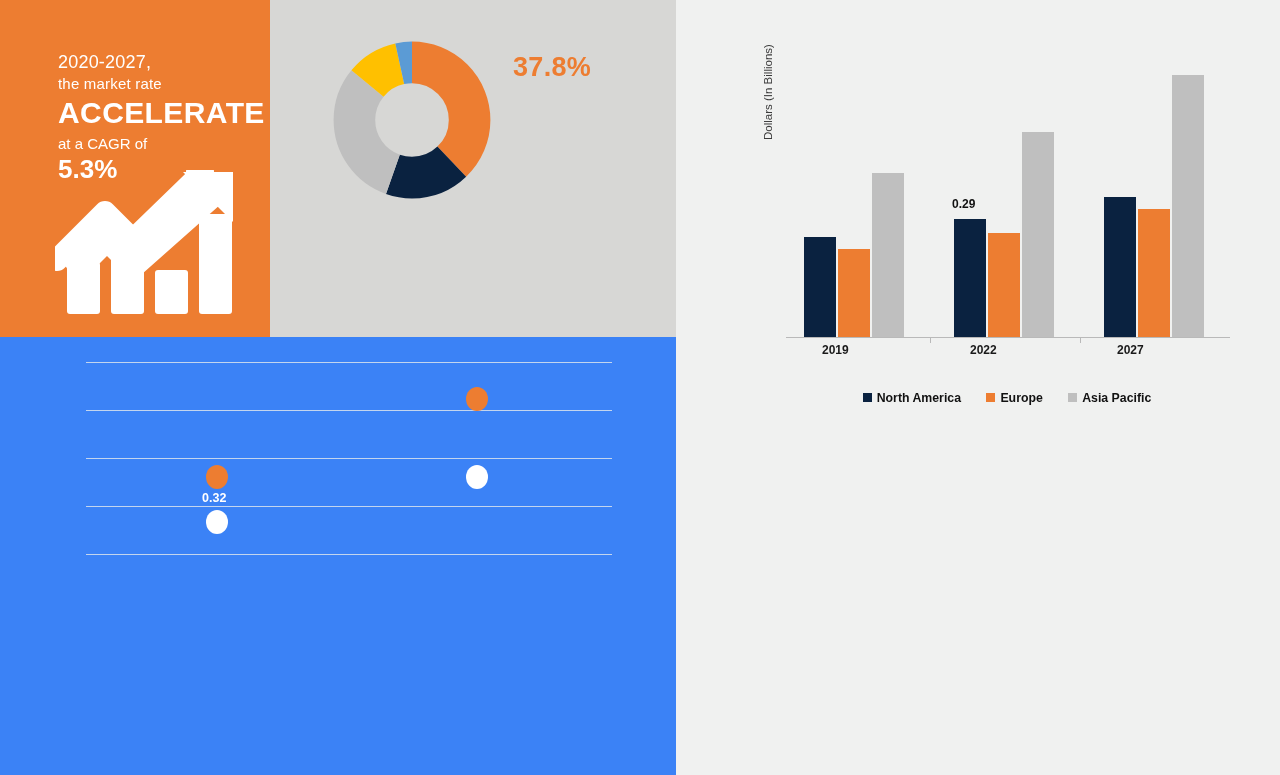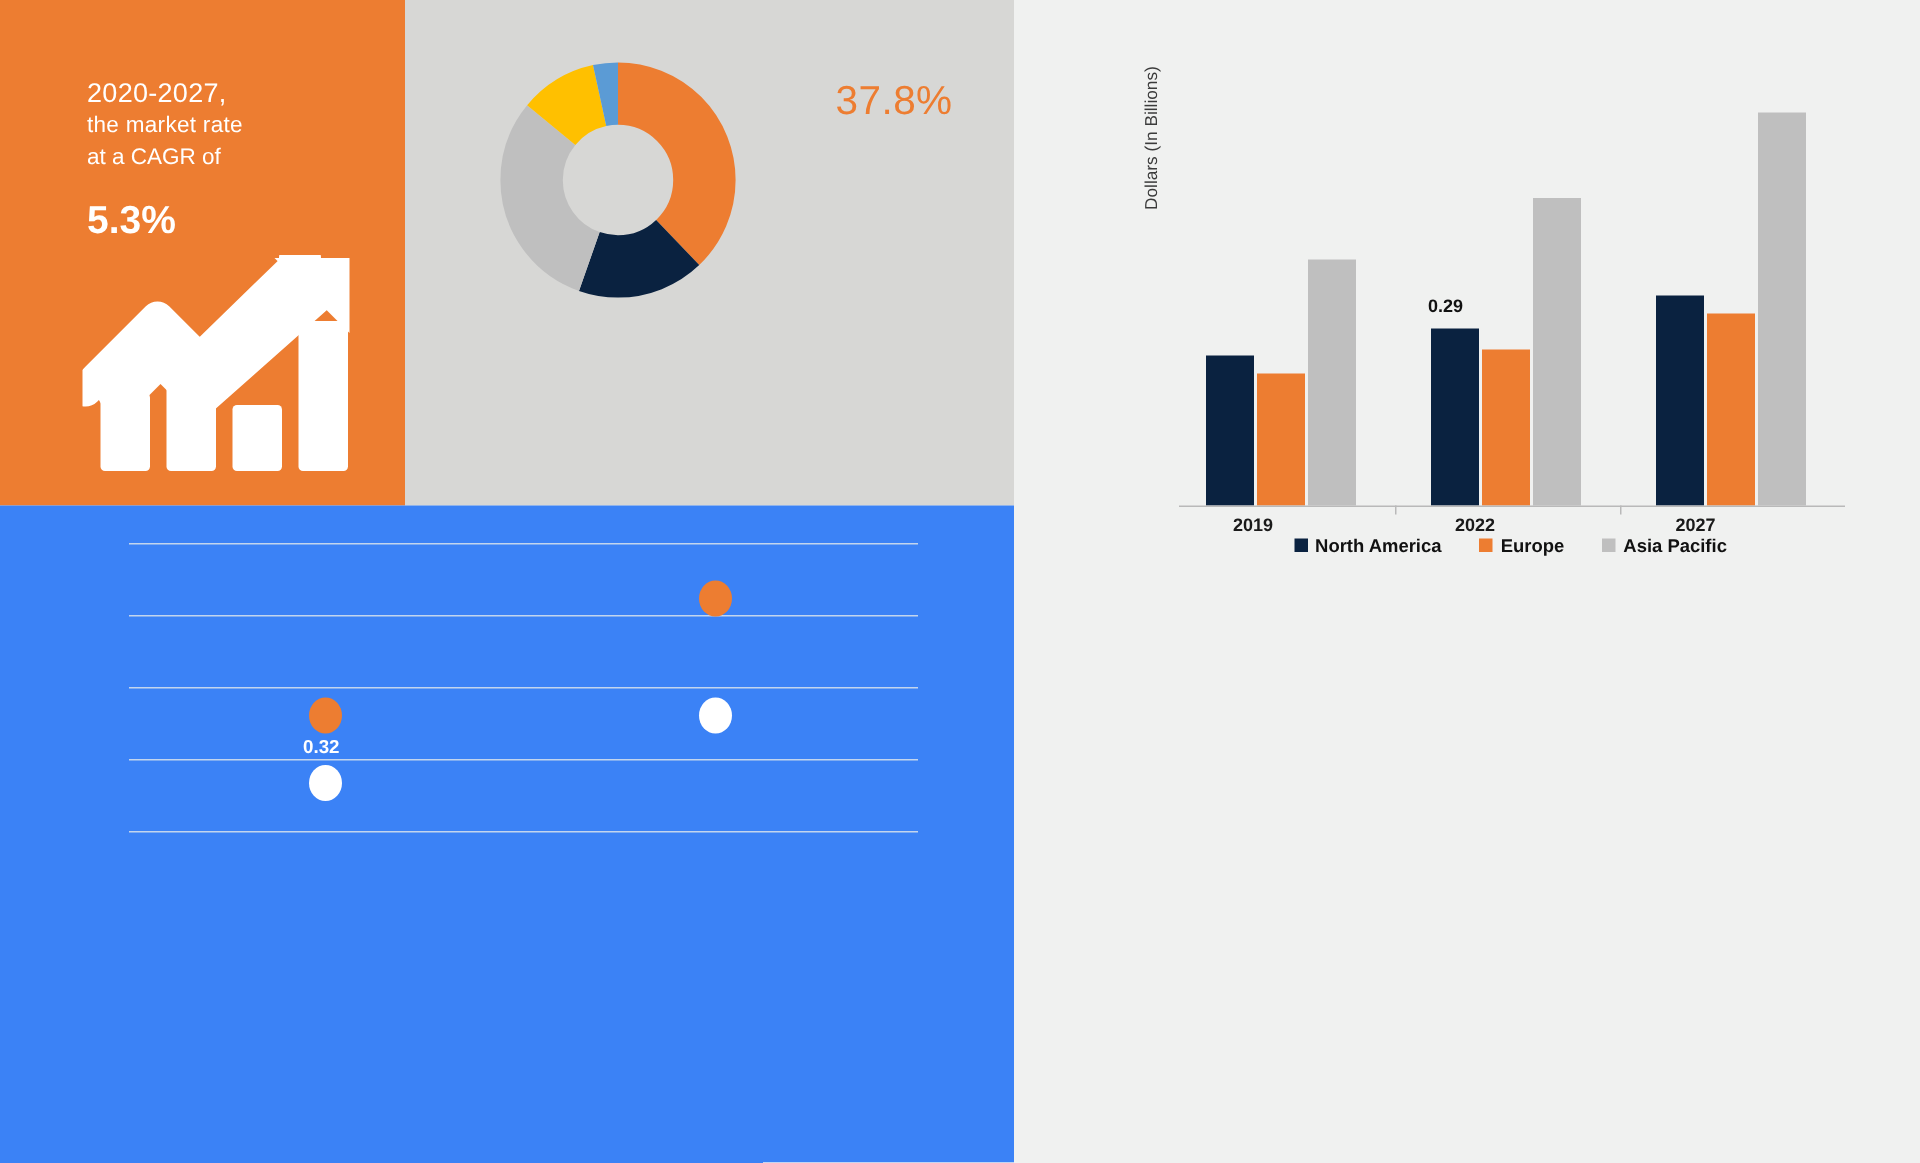--- a/index.html
+++ b/index.html
@@ -14,32 +14,32 @@
   
   .panel-orange{
     position:absolute;left:0;top:0;width:270px;height:337px;
     background:#ED7D31;
   }
   .accel-text{position:absolute;left:58px;top:52px;color:#ffffff;line-height:1.22;}
   .accel-l1{font-size:18px;letter-spacing:.2px;}
   .accel-l2{font-size:15px;letter-spacing:.2px;margin-top:1px;}
   .accel-big{font-size:30px;font-weight:bold;letter-spacing:.4px;margin-top:2px;}
   .accel-l4{font-size:15px;margin-top:3px;}
-  .accel-pct{font-size:26px;font-weight:bold;margin-top:16px;}
+  .accel-pct{font-size:26px;font-weight:bold;margin-top:1px;}
 
   .growth-icon{position:absolute;left:55px;top:170px;width:190px;height:150px;}
 
   .panel-gray{
     position:absolute;left:270px;top:0;width:406px;height:337px;
     background:#d7d7d5;
   }
   .donut-wrap{position:absolute;left:62px;top:40px;width:160px;height:160px;}
   .stat-num{
-    position:absolute;left:243px;top:52px;font-size:27px;font-weight:normal;
-    color:#ED7D31;letter-spacing:.3px;margin-left:44px;
+    position:absolute;left:243px;top:52px;font-size:27px;font-weight:bold;
+    color:#ED7D31;letter-spacing:.3px;
   }
   .stat-lines{
     position:absolute;left:243px;top:86px;width:120px;
     font-size:13.5px;font-weight:bold;color:#1a1a1a;line-height:1.49;
   }
   .gray-para{
     position:absolute;left:62px;top:233px;width:281px;
     font-size:13.4px;color:#1f1f1f;line-height:1.62;text-align:justify;
   }
 
@@ -73,35 +73,36 @@
   .bar-na{background:#0A2240;}
   .bar-eu{background:#ED7D31;}
   .bar-ap{background:#BFBFBF;}
   .bar-val{
     position:absolute;font-size:12px;font-weight:bold;color:#111;
   }
   .xcat{
     position:absolute;top:298px;font-size:12px;font-weight:bold;color:#1a1a1a;
   }
   .bar-legend{
-    position:absolute;left:0;top:312px;width:470px;text-align:center;
+    position:absolute;left:0;top:346px;width:470px;text-align:center;
     font-size:12.3px;font-weight:bold;color:#111;
   }
   .lg-sq{display:inline-block;width:9px;height:9px;vertical-align:baseline;margin-right:5px;}
   .lg-item{display:inline-block;margin:0 11px;}
 </style>
 </head>
 <body>
 
 <div id="root">
 
   <div class="panel-orange">
     <div class="accel-text">
       <div class="accel-l1">2020-2027,</div>
       <div class="accel-l2">the market rate</div>
+      <div class="accel-big">ACCELERATE</div>
       <div class="accel-l4">at a CAGR of</div>
       <div class="accel-pct">5.3%</div>
     </div>
     <svg class="growth-icon" viewBox="0 0 190 150">
       <rect x="12" y="92" width="33" height="52" rx="3" fill="#ffffff"></rect>
       <rect x="56" y="72" width="33" height="72" rx="3" fill="#ffffff"></rect>
       <rect x="100" y="100" width="33" height="44" rx="3" fill="#ffffff"></rect>
       <rect x="144" y="44" width="33" height="100" rx="3" fill="#ffffff"></rect>
       <path d="M6 88 L52 42 L78 68 L140 6 L132 2 L175 2 L175 44 L166 34 L78 112 L52 86 L22 116 Z" fill="#ffffff"></path>
       <path d="M2 90 L10 82 L50 42 L78 70 L148 2 L142 2" fill="none" stroke="#ffffff" stroke-width="22" stroke-linejoin="round" stroke-linecap="round"></path>

